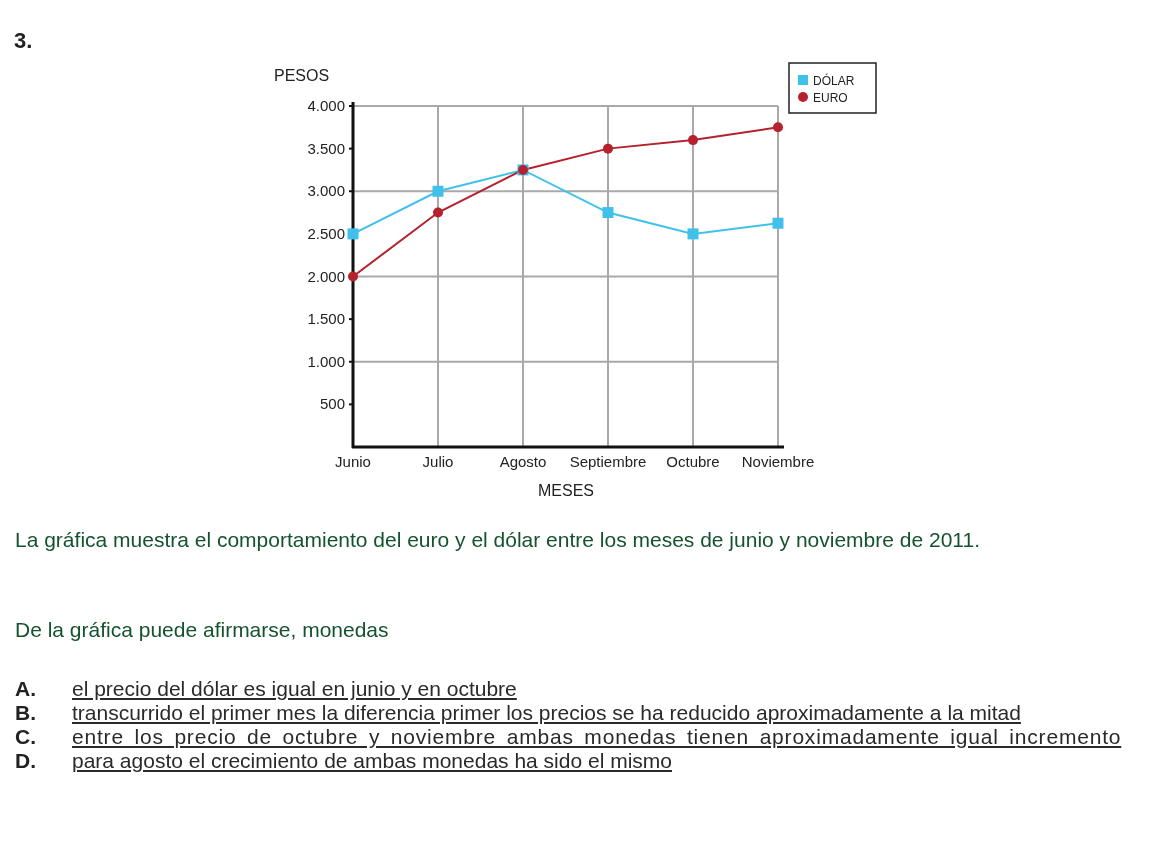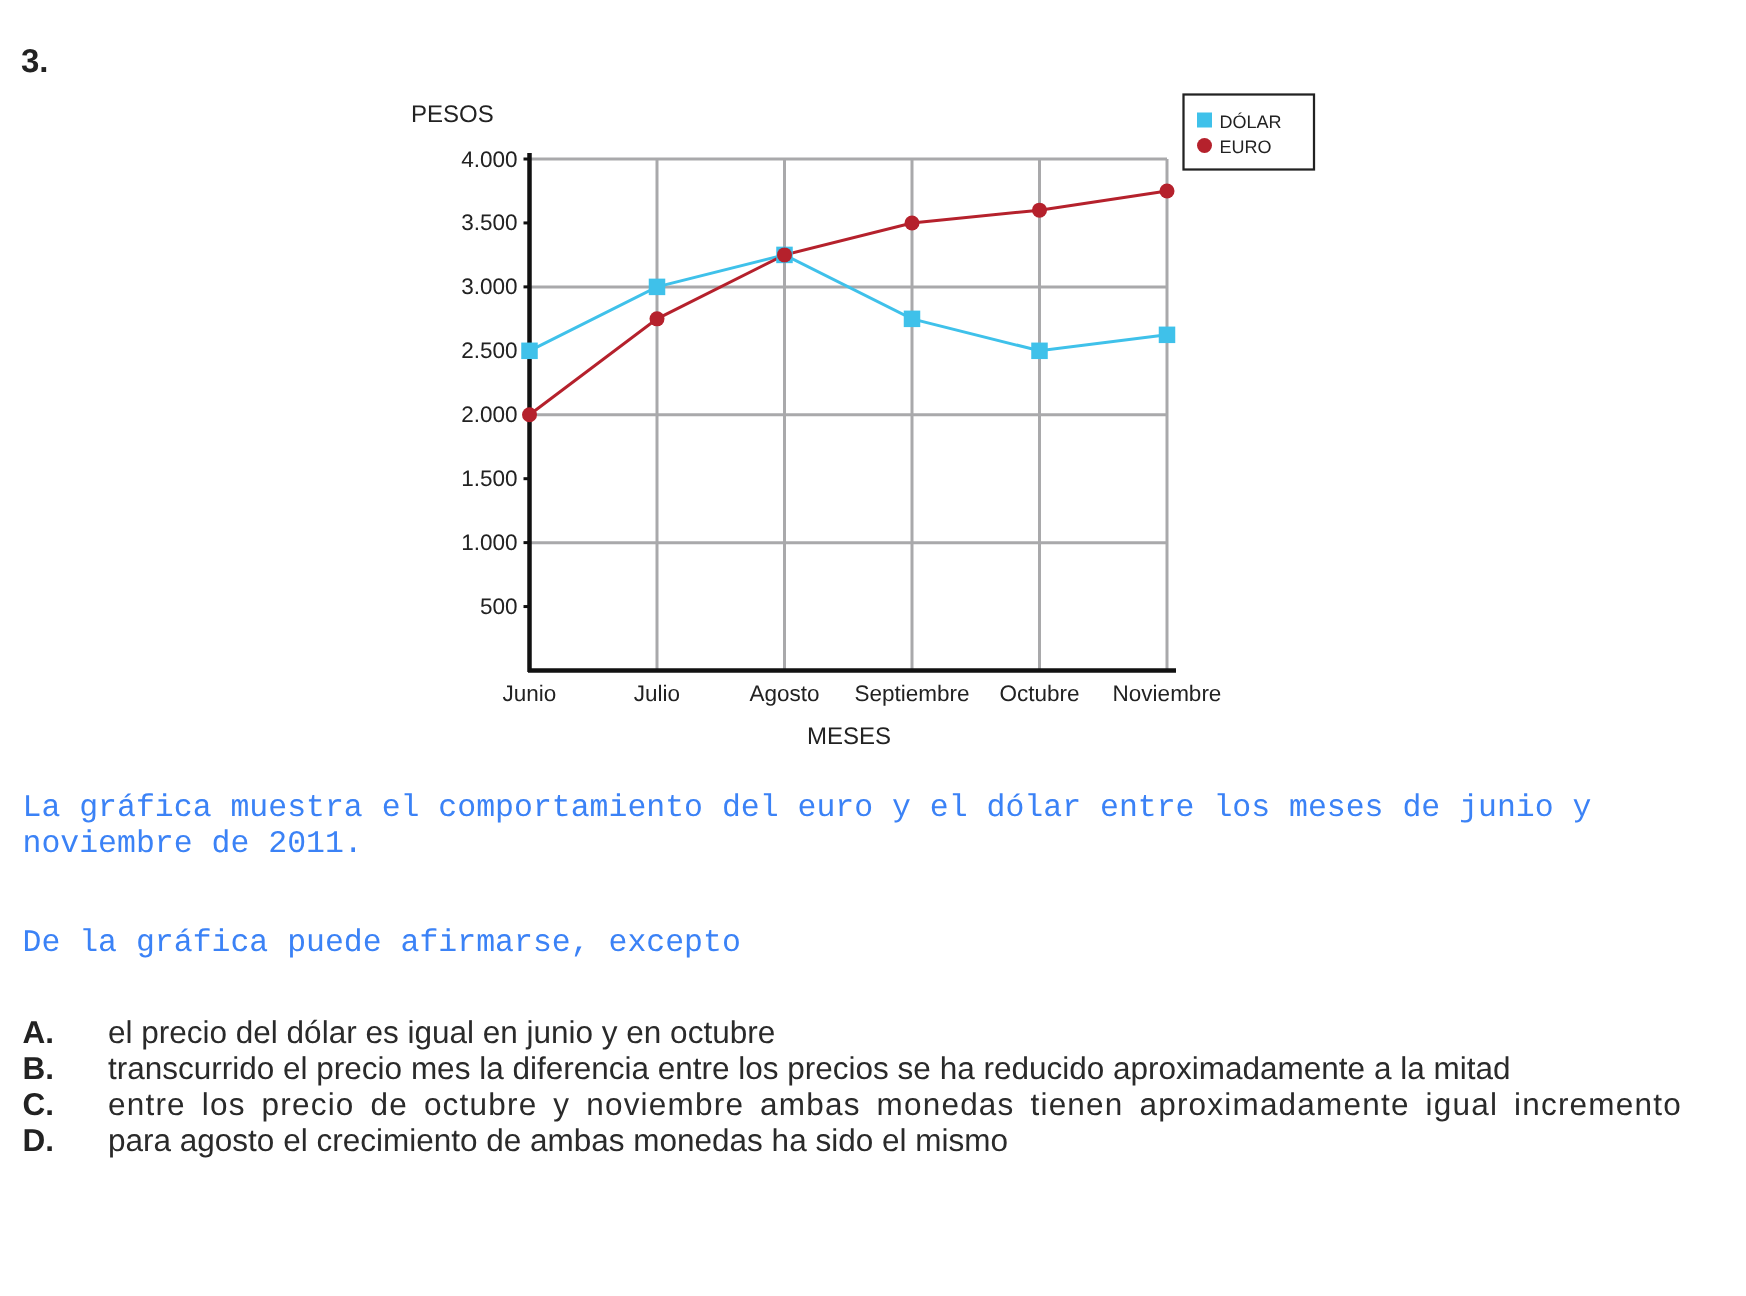--- a/index.html
+++ b/index.html
@@ -4,27 +4,27 @@
 <style>
   html, body { margin:0; padding:0; background:#ffffff; }
   body { width:1164px; height:864px; position:relative; overflow:hidden;
          font-family:"Liberation Sans", sans-serif; color:#222; }
   .qnum { position:absolute; left:14px; top:28px; font-size:22px; font-weight:bold; color:#222; }
   svg#chart { position:absolute; left:0; top:0; }
   .ylabel-title { font-size:16px; fill:#222; }
   .tick { font-size:15px; fill:#222; }
   .xtick { font-size:15px; fill:#222; }
   .legend-text { font-size:12px; fill:#222; }
-  .text-block { position:absolute; left:15px; font-size:21px; line-height:24px; color:#3b82f6;font-family:Liberation Mono, monospace; }
+  .text-block { position:absolute; left:15px; font-size:21px; line-height:24px; color:#14532d; }
   .intro { top:528px; width:1130px; }
   .prompt { top:618px; }
   .options { position:absolute; left:15px; top:677px; width:1130px; font-size:21px; line-height:24px; color:#2a2a2a; }
   .opt { display:flex; }
   .opt .letter { width:57px; flex:none; font-weight:bold; color:#222; }
-  .opt .otext { flex:1; }
+  .opt .otext { flex:1;text-decoration:underline; }
   .opt.c .otext { letter-spacing:0.8px; word-spacing:4px; }
 </style>
 </head>
 <body>
 
 <div class="qnum">3.</div>
 
 <svg id="chart" width="1164" height="520">
     <line x1="353" x2="778" y1="361.75" y2="361.75" stroke="#a9a9ab" stroke-width="2"></line>
     <line x1="353" x2="778" y1="276.5" y2="276.5" stroke="#a9a9ab" stroke-width="2"></line>
@@ -76,30 +76,30 @@
     <circle cx="693" cy="140.09999999999997" r="5" fill="#b5212c"></circle>
     <circle cx="778" cy="127.3125" r="5" fill="#b5212c"></circle>
     <rect x="789" y="63" width="87" height="50" fill="#fff" stroke="#222" stroke-width="1.5"></rect>
     <rect x="798" y="75" width="10" height="10" fill="#3fc1ea"></rect>
     <text x="813" y="85" class="legend-text">DÓLAR</text>
     <circle cx="803" cy="97" r="5" fill="#b5212c"></circle>
     <text x="813" y="102" class="legend-text">EURO</text>
   </svg>
 
 <div class="text-block intro">La gráfica muestra el comportamiento del euro y el dólar entre los meses de junio y noviembre de 2011.</div>
-<div class="text-block prompt">De la gráfica puede afirmarse, excepto</div>
+<div class="text-block prompt">De la gráfica puede afirmarse, monedas</div>
 
 <div class="options">
   <div class="opt a">
     <span class="letter">A.</span>
     <span class="otext">el precio del dólar es igual en junio y en octubre</span>
   </div>
   <div class="opt b">
     <span class="letter">B.</span>
-    <span class="otext">transcurrido el precio mes la diferencia entre los precios se ha reducido aproximadamente a la mitad</span>
+    <span class="otext">transcurrido el primer mes la diferencia primer los precios se ha reducido aproximadamente a la mitad</span>
   </div>
   <div class="opt c">
     <span class="letter">C.</span>
     <span class="otext">entre los precio de octubre y noviembre ambas monedas tienen aproximadamente igual incremento</span>
   </div>
   <div class="opt d">
     <span class="letter">D.</span>
     <span class="otext">para agosto el crecimiento de ambas monedas ha sido el mismo</span>
   </div>
 </div>

